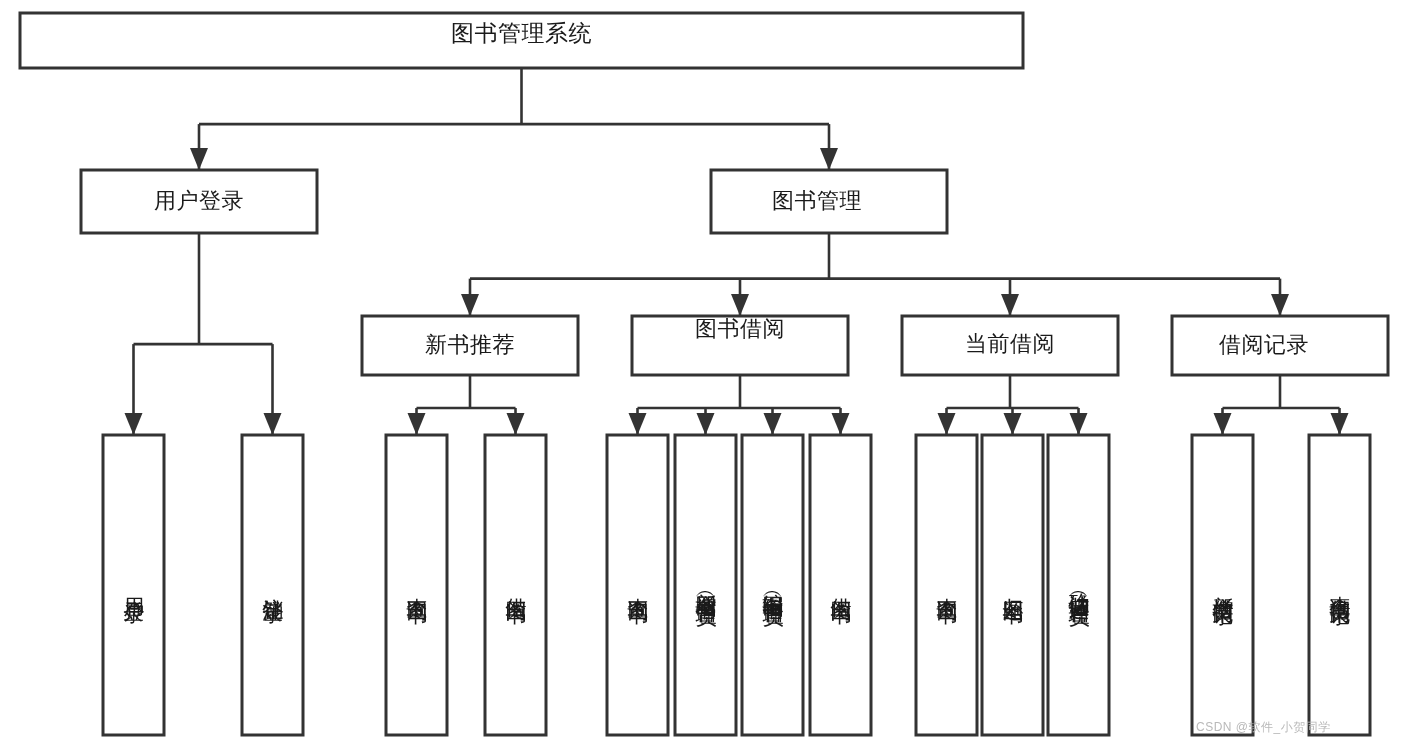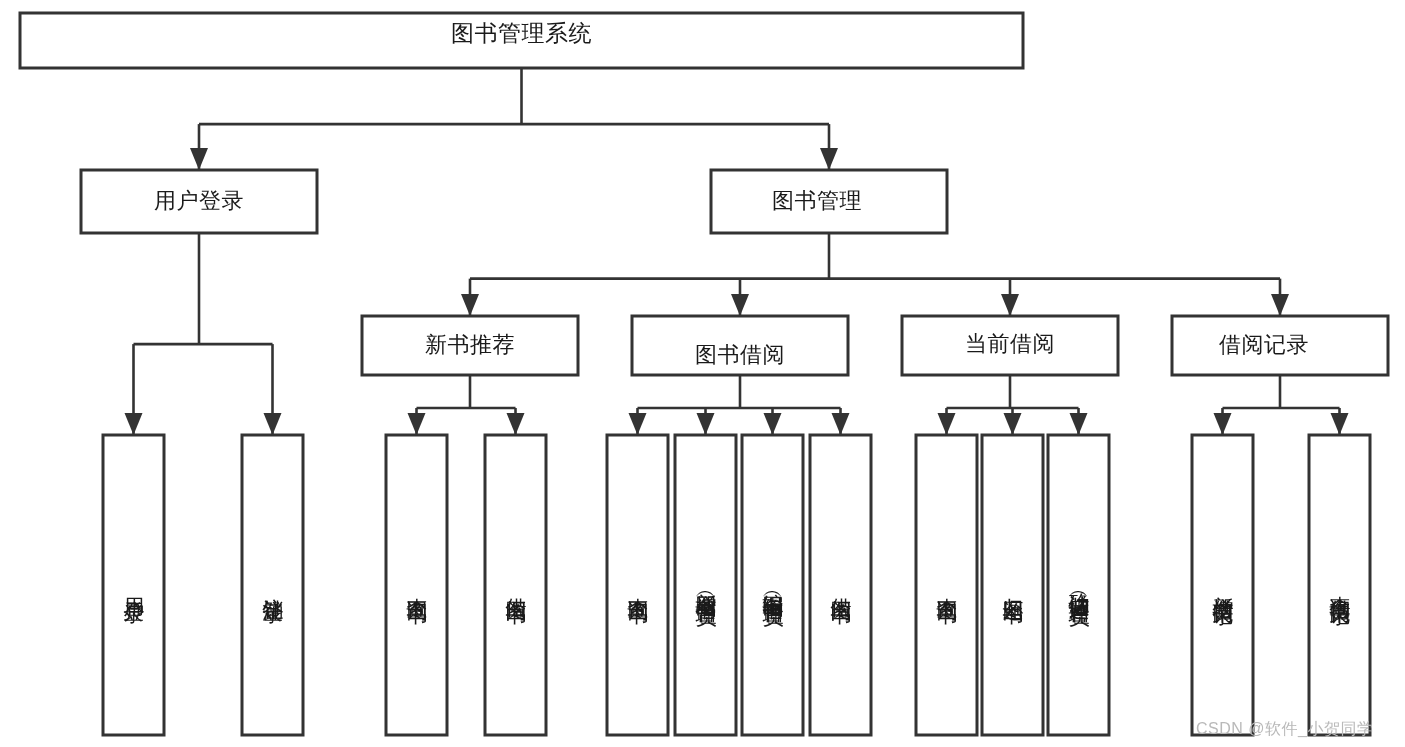--- a/index.html
+++ b/index.html
@@ -57,21 +57,21 @@
     text-orientation: upright;
     font-size: 21px;
     line-height: 1.28;
     letter-spacing: 2px;
   }
   .node-label.root {
     font-size: 23px;
   }
   .watermark {
     position: absolute;
-    font-size: 16px;
+    font-size: 12px;
     color: #b9b9b9;
     font-family: "Liberation Sans", "DejaVu Sans", sans-serif;
     white-space: nowrap;
     letter-spacing: 0.5px;
   }
 </style>
 </head>
 <body>
 
 <div id="diagram-root">
@@ -151,21 +151,21 @@
         <rect class="node-box" x="1048" y="435" width="61" height="300"></rect>
         <rect class="node-box" x="1192" y="435" width="61" height="300"></rect>
         <rect class="node-box" x="1309" y="435" width="61" height="300"></rect>
       </g>
   </svg>
   <div id="labels-layer">
       <div class="node-label horizontal root" style="left: 20px; top: 13px; width: 1003px; height: 41px;">图书管理系统</div>
       <div class="node-label horizontal" style="left: 81px; top: 170px; width: 236px; height: 63px;">用户登录</div>
       <div class="node-label horizontal" style="left: 711px; top: 170px; width: 212px; height: 63px;">图书管理</div>
       <div class="node-label horizontal" style="left: 362px; top: 316px; width: 216px; height: 59px;">新书推荐</div>
-      <div class="node-label horizontal" style="left: 632px; top: 326px; width: 216px; height: 59px;">图书借阅</div>
+      <div class="node-label horizontal" style="left: 632px; top: 300px; width: 216px; height: 59px;">图书借阅</div>
       <div class="node-label horizontal" style="left: 902px; top: 316px; width: 216px; height: 57px;">当前借阅</div>
       <div class="node-label horizontal" style="left: 1172px; top: 316px; width: 184px; height: 59px;">借阅记录</div>
       <div class="node-label vertical" style="left: 103px; top: 435px; width: 61px; height: 300px;">用户登录</div>
       <div class="node-label vertical" style="left: 242px; top: 435px; width: 61px; height: 300px;">注销登录</div>
       <div class="node-label vertical" style="left: 386px; top: 435px; width: 61px; height: 300px;">查询图书</div>
       <div class="node-label vertical" style="left: 485px; top: 435px; width: 61px; height: 300px;">借阅图书</div>
       <div class="node-label vertical" style="left: 607px; top: 435px; width: 61px; height: 300px;">查询图书</div>
       <div class="node-label vertical" style="left: 675px; top: 435px; width: 61px; height: 300px;">新增图书（管理员）</div>
       <div class="node-label vertical" style="left: 742px; top: 435px; width: 61px; height: 300px;">编辑图书（管理员）</div>
       <div class="node-label vertical" style="left: 810px; top: 435px; width: 61px; height: 300px;">借阅图书</div>

